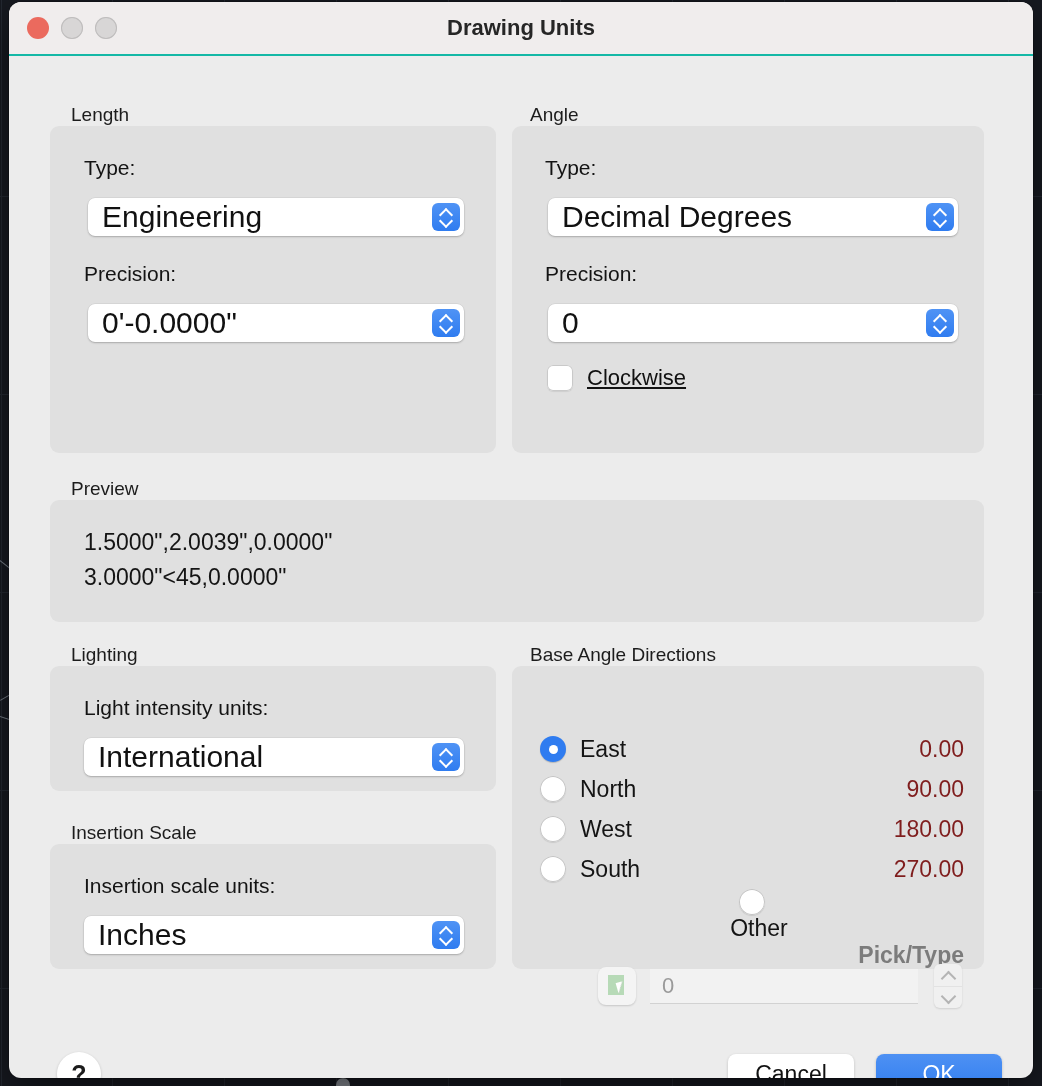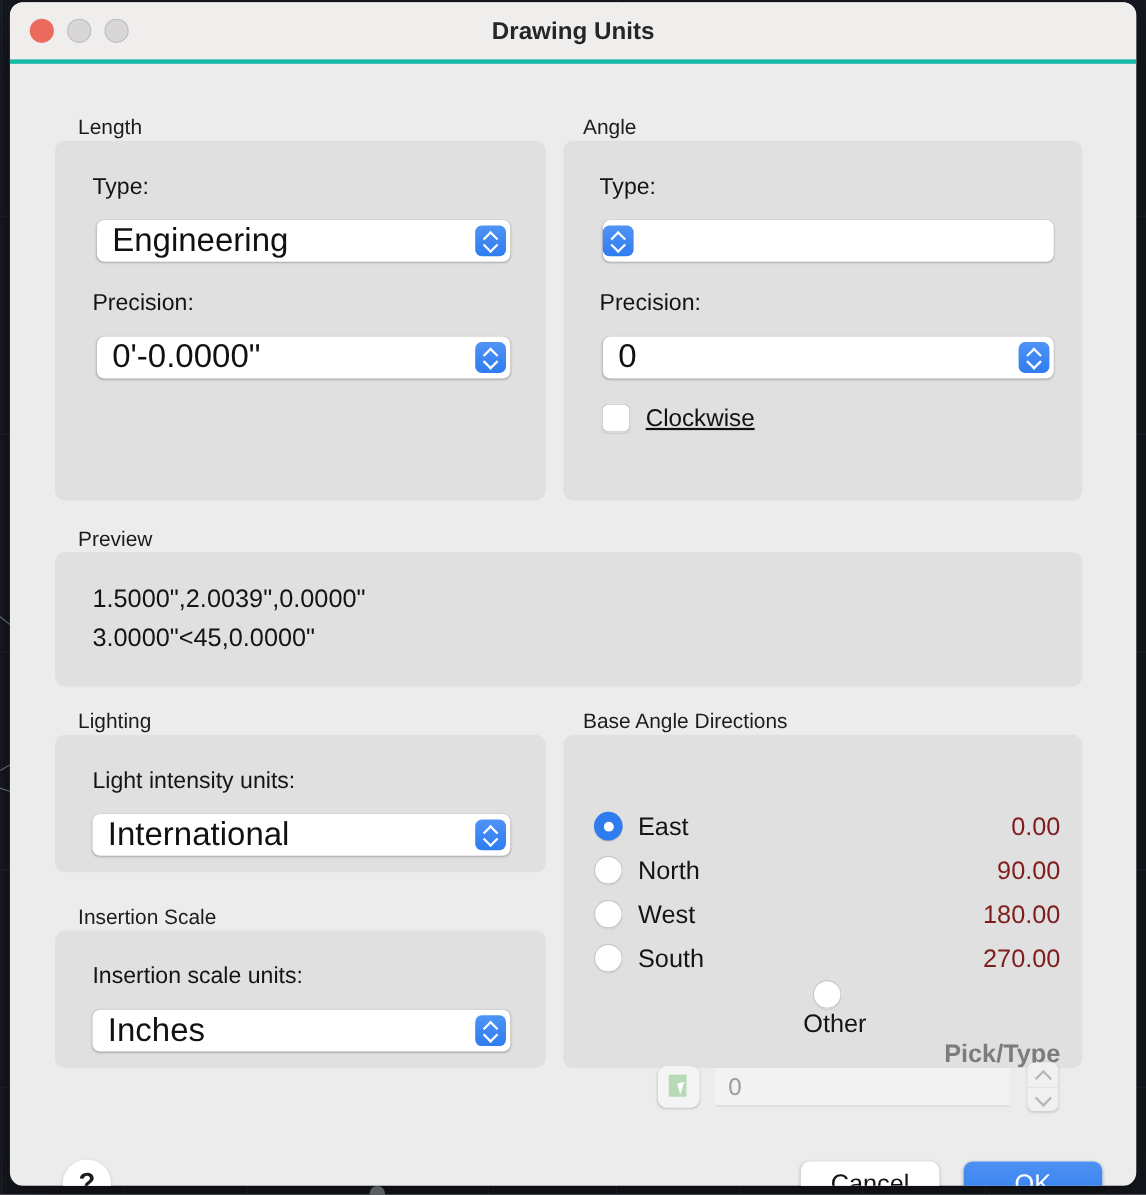--- a/index.html
+++ b/index.html
@@ -38,21 +38,21 @@
     left: 9px; top: 2px;
     width: 1024px; height: 1076px;
     border-radius: 12px;
     background: #ececec;
     box-shadow: 0 14px 46px rgba(0,0,0,.55), 0 0 0 .5px rgba(0,0,0,.35);
     overflow: hidden;
   }
   #titlebar {
     height: 52px;
     background: #f0eded;
-    border-bottom: 4px solid #14b8a6;
+    border-bottom: 2px solid #14b8a6;
     position: relative;
   }
   #title {
     line-height: 52px;
     text-align: center;
     font-size: 22px;
     font-weight: bold;
     color: #262626;
   }
   .lights { position: absolute; left: 18px; top: 0; height: 52px; display: flex; align-items: center; gap: 12px; }
@@ -293,20 +293,21 @@
       <div class="arrows">
         <div class="chev up"></div>
           <div class="chev down"></div>
       </div>
     </div>
 
     <div class="grp-label" style="left:521px;top:48px;">Angle</div>
     <div class="group" style="left:503px;top:70px;width:472px;height:327px;"></div>
     <div class="field-label" style="left:536px;top:100px;">Type:</div>
     <div class="popup" style="left:539px;top:142px;width:410px;">
+      <div class="val">Decimal Degrees</div>
       <div class="arrows">
         <div class="chev up"></div>
           <div class="chev down"></div>
       </div>
     </div>
     <div class="field-label" style="left:536px;top:206px;">Precision:</div>
     <div class="popup" style="left:539px;top:248px;width:410px;">
       <div class="val">0</div>
       <div class="arrows">
         <div class="chev up"></div>

